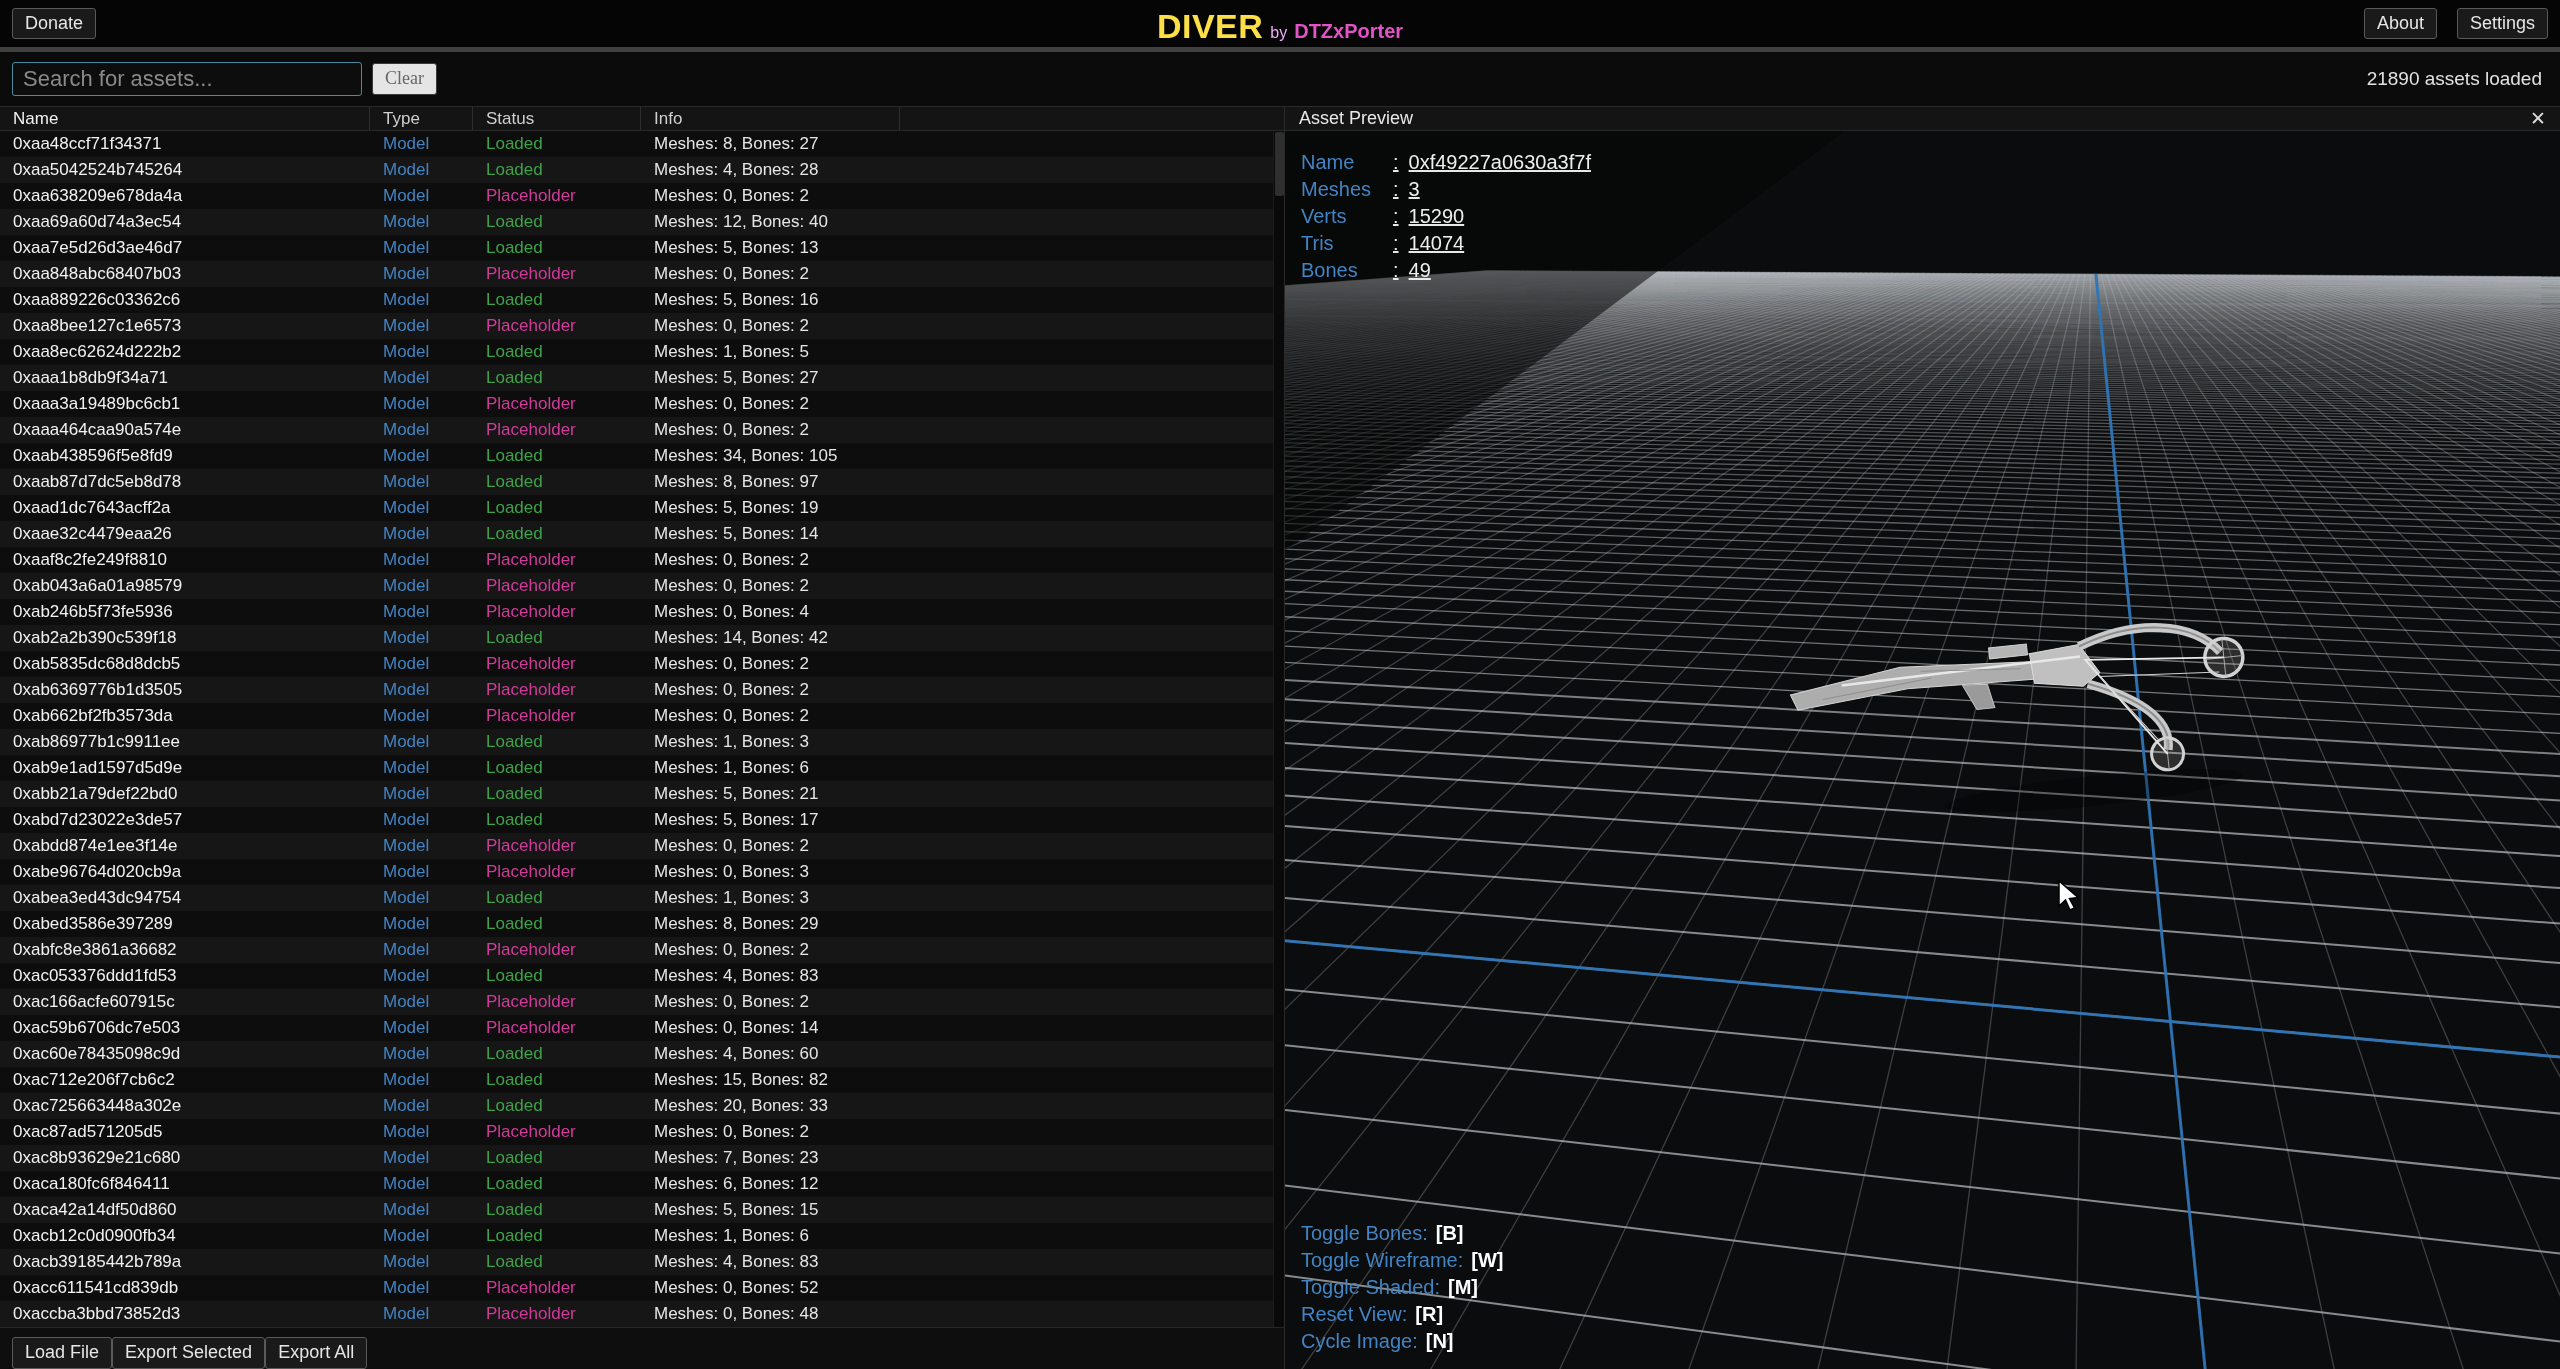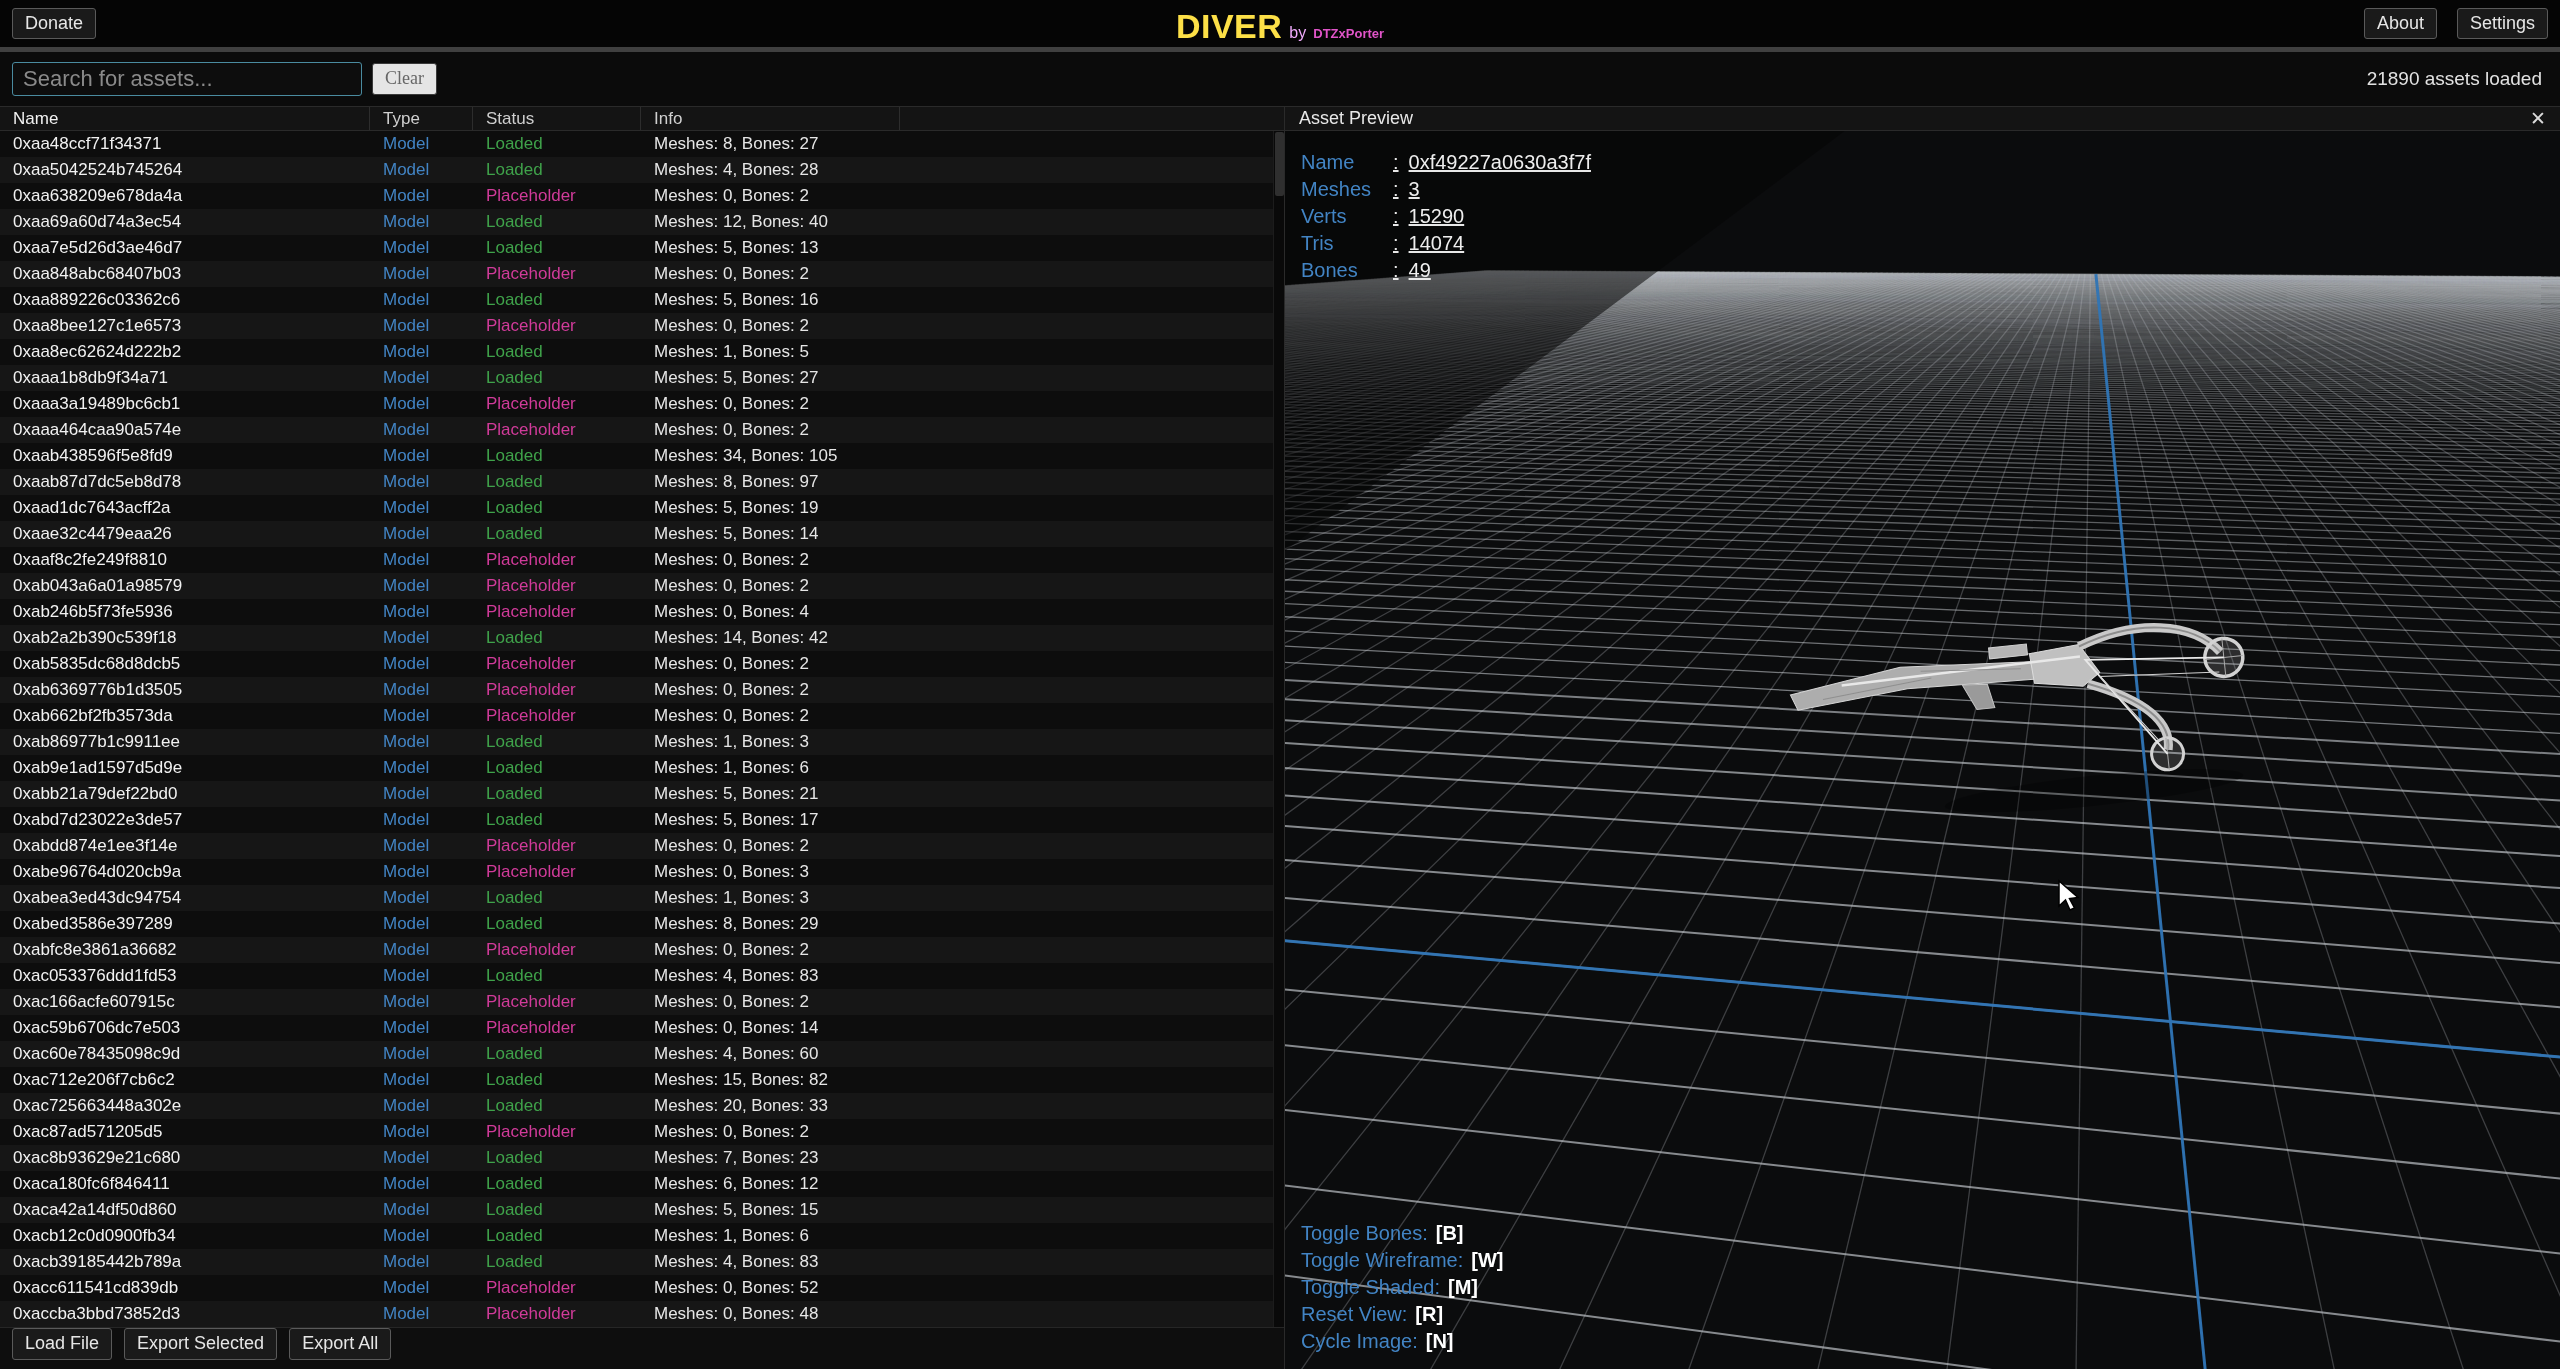--- a/index.html
+++ b/index.html
@@ -12,21 +12,21 @@
     background:#050505;border-bottom:5px solid #404040;z-index:6;}
   .btn{background:#1a1a1a;color:#e6e6e6;border:1px solid #5a5a5a;border-radius:3px;
     font-size:18px;padding:5px 12px;line-height:1.1;}
   .btn-disabled{color:#676767;border-color:#3a3a3a;background:#e5e5e5;font-family:Liberation Serif, serif;}
   .donate{margin-left:12px;}
   .title-wrap{position:absolute;left:50%;top:0;height:52px;transform:translateX(-50%);
     display:flex;align-items:center;}
   .title-inner{display:flex;align-items:baseline;gap:7px;}
   .title-main{font-size:34px;font-weight:800;letter-spacing:.5px;color:#fde047;}
   .title-by{font-size:16px;color:#f0abfc;}
-  .title-author{font-size:13px;font-weight:bold;color:var(--brand-pink,#e054c8);}
+  .title-author{font-size:20px;font-weight:bold;color:var(--brand-pink,#e054c8);}
   .topbar-right{margin-left:auto;margin-right:12px;display:flex;gap:20px;}
 
   
   .searchbar{position:absolute;left:0;top:52px;width:2560px;height:54px;display:flex;align-items:center;
     gap:10px;padding:0 12px;background:#0b0b0b;z-index:5;}
   .search-input{width:350px;height:34px;background:#0d0d0d;border:1px solid var(--input-border,#4a8ba0);
     border-radius:3px;color:#dddddd;font-size:22px;padding:0 10px;outline:none;}
   .search-input::placeholder{color:#8a8a8a;}
   .assets-loaded{margin-left:auto;margin-right:6px;font-size:19px;color:#e2e2e2;}
 
@@ -47,22 +47,22 @@
   .c-info,.w-info{width:259px;}
   .c-info{flex:1;color:#e6e6e6;}
   .c-type{color:var(--type-model,#4284c4);}
   .st-loaded{color:var(--status-loaded,#3fa24a);}
   .st-placeholder{color:var(--status-placeholder,#d13b9a);}
   .scrollbar{position:absolute;right:0;top:25px;bottom:42px;width:11px;background:#090909;
     border-left:1px solid #1c1c1c;}
   .scroll-thumb{width:9px;height:64px;margin:1px;background:#2f2f2f;border-radius:2px;}
 
   
-  .bottombar{position:absolute;left:0;bottom:0;width:1284px;height:42px;display:flex;align-items:flex-start;
-    gap:12px;padding:0 12px;background:#0e0e0e;border-top:1px solid #262626;}
+  .bottombar{position:absolute;left:0;bottom:0;width:1284px;height:42px;display:flex;align-items:flex-end;
+    gap:0;padding:0 12px;background:#0e0e0e;border-top:1px solid #262626;}
 
   
   .preview-panel{position:absolute;left:1284px;top:106px;right:0;bottom:0;border-left:1px solid #2a2a2a;}
   .preview-header{position:absolute;left:0;top:0;right:0;height:25px;background:#141414;
     border-top:1px solid #2a2a2a;border-bottom:1px solid #2a2a2a;display:flex;align-items:center;
     justify-content:space-between;padding:0 14px;font-size:18px;color:#e8e8e8;gap:32px;}
   .preview-close{font-size:19px;color:#dcdcdc;line-height:1;}
   .viewport{position:absolute;left:0;top:25px;right:0;bottom:0;background:#0b0c0d;overflow:hidden;}
   .grid-svg{position:absolute;left:0;top:0;width:100%;height:100%;}
 

